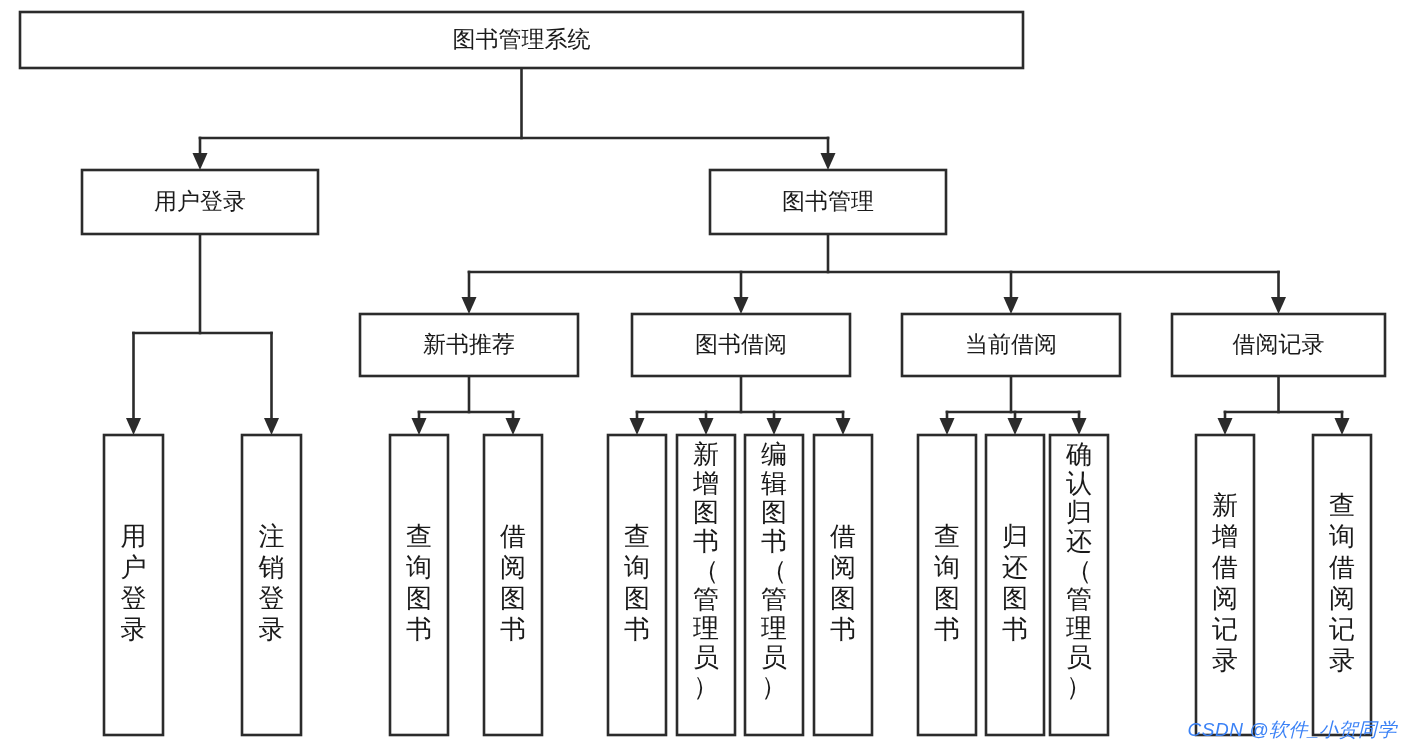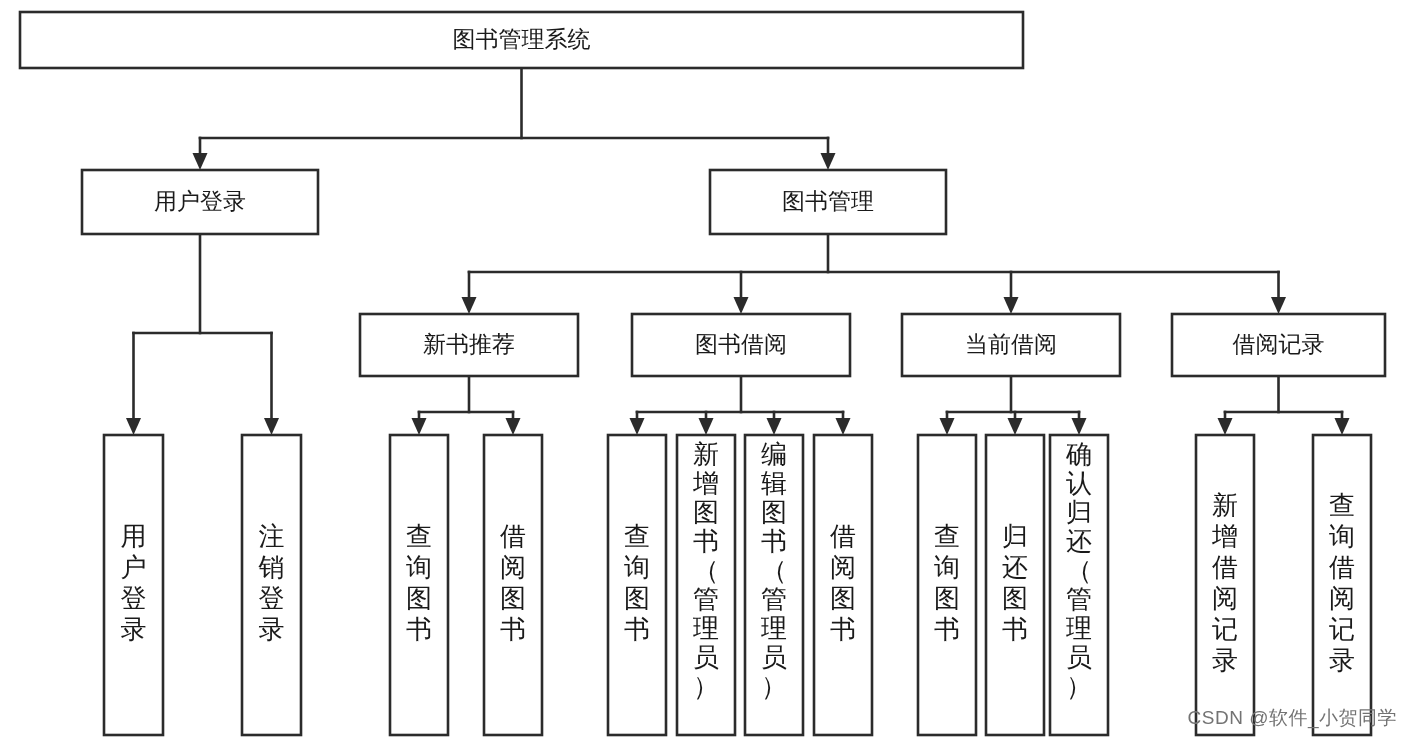--- a/index.html
+++ b/index.html
@@ -20,26 +20,27 @@
     dominant-baseline:middle;
   }
   .node-label-vert{
     fill:#1a1a1a;
     font-family:"Liberation Sans","DejaVu Sans",sans-serif;
     font-size:26px;
     text-anchor:middle;
   }
   .watermark{
     position:absolute;
-    right:8px;bottom:16px;
+    right:8px;bottom:4px;
     font-family:"Liberation Sans","DejaVu Sans",sans-serif;
     font-size:19px;
-    color:#737373;
+    color:#3b82f6;
     white-space:nowrap;
     letter-spacing:0.5px;
+    font-style:italic;
   }
 </style>
 </head>
 <body>
 
 <svg id="canvas" viewBox="0 0 1405 747">
   <g id="edges-layer">
       <g>
         <path class="link" d="M 521.5 68 L 521.5 138"></path>
         <path class="link" d="M 200 138 L 828 138"></path>

